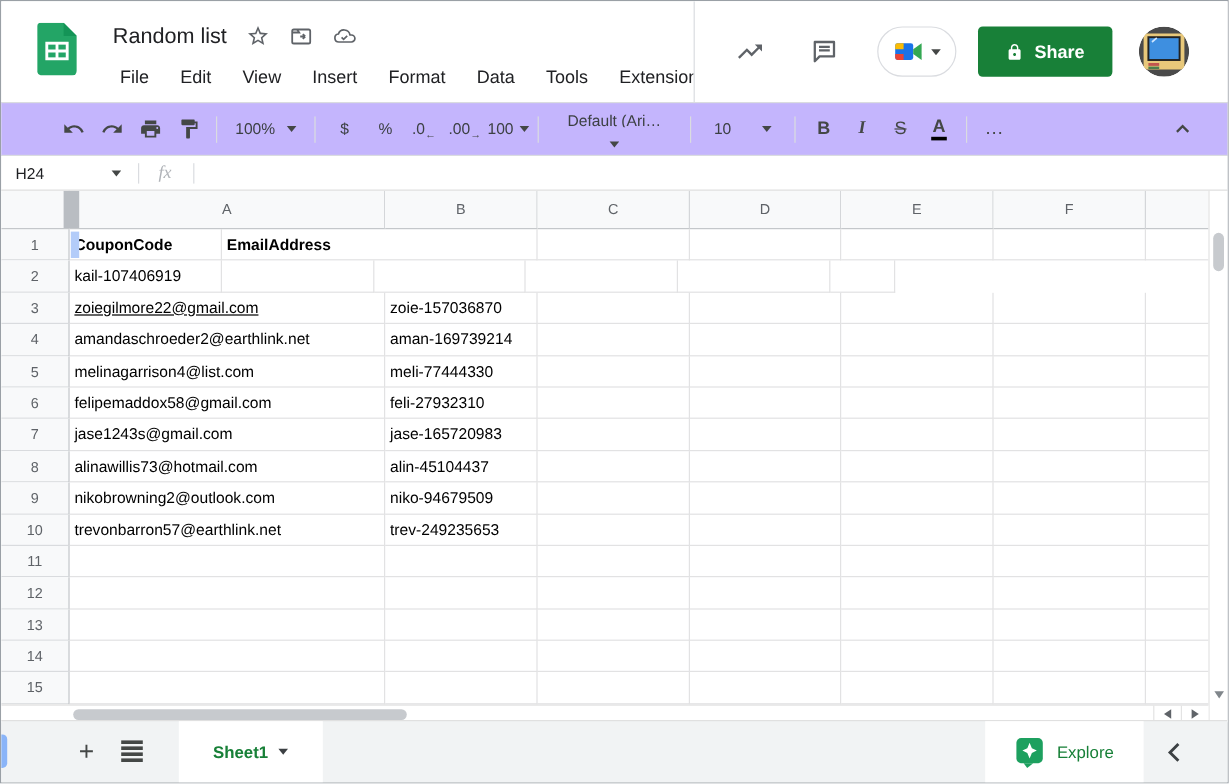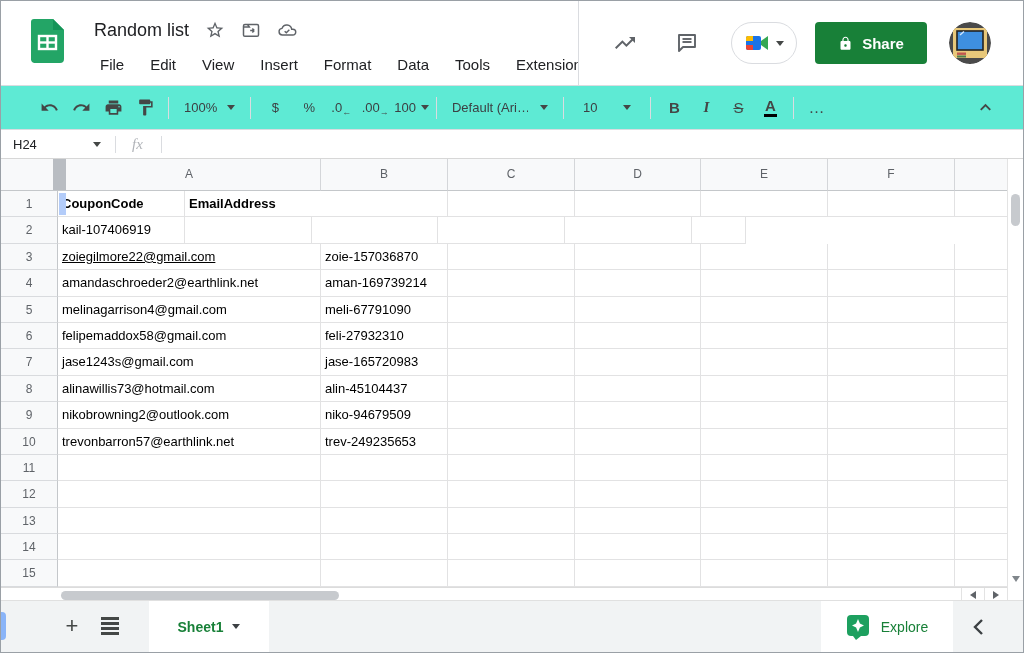--- a/index.html
+++ b/index.html
@@ -22,32 +22,32 @@
   .comment{margin-left:38px;}
   .meet-pill{margin-left:32px;width:66px;height:42px;border:1px solid #dadce0;border-radius:21px;
              display:flex;align-items:center;justify-content:center;gap:5px;background:#fff;}
   .share-btn{margin-left:18px;width:112px;height:42px;border:none;border-radius:4px;background:#188038;
              color:#fff;font-size:15px;font-weight:700;display:flex;align-items:center;justify-content:center;gap:9px;
              font-family:"Liberation Sans",sans-serif;}
   .avatar{margin-left:22px;width:42px;height:42px;border-radius:50%;overflow:hidden;flex:0 0 auto;}
   .caret{width:0;height:0;border-left:4px solid transparent;border-right:4px solid transparent;border-top:5px solid #444746;display:inline-block;}
 
   
-  .toolbar{position:absolute;top:84px;left:0;right:0;height:45px;background:#5eead4;
+  .toolbar{position:absolute;top:84px;left:0;right:0;height:45px;background:#c4b5fd;
            border-top:1px solid #dadce0;border-bottom:1px solid #dadce0;
-           display:flex;align-items:center;padding-left:32px;font-size:13px;color:#444746;}
+           display:flex;align-items:center;padding-left:44px;font-size:13px;color:#444746;}
   .tbtn{display:inline-flex;align-items:center;justify-content:center;min-width:32px;height:30px;color:#444746;}
   .tbtn svg{width:19px;height:19px;}
   .tsep{width:1px;height:22px;background:#dadce0;margin:0 7px;}
   .ttext{font-size:13px;color:#3c4043;}
   .zoom-ctl{display:flex;align-items:center;gap:10px;padding:0 8px;min-width:64px;}
   .fmt{min-width:34px;text-align:center;}
   .dec{position:relative;padding-right:4px;}
   .dec .arr{font-size:9px;position:relative;top:4px;color:#444746;}
-  .font-ctl{display:flex;align-items:center;gap:12px;padding:0 8px;width:112px;}
+  .font-ctl{display:flex;align-items:center;gap:12px;padding:0 8px;width:112px;flex-direction:column;}
   .font-ctl .fname{overflow:hidden;white-space:nowrap;max-width:86px;}
   .size-ctl{display:flex;align-items:center;gap:26px;padding:0 12px;}
   .bold{font-weight:700;font-size:15px;}
   .italic{font-family:"Liberation Serif",serif;font-style:italic;font-weight:700;font-size:15px;}
   .strike{text-decoration:line-through;font-size:15px;}
   .acolor{font-size:15px;font-weight:700;border-bottom:3px solid #000;line-height:16px;padding:0 1px;}
   .more-dots{font-size:16px;letter-spacing:2px;}
   .collapse{margin-left:auto;margin-right:22px;}
 
   
@@ -319,22 +319,22 @@
           <div class="cell" style="width: 263px;">amandaschroeder2@earthlink.net</div>
           <div class="cell" style="width: 127px;">aman-169739214</div>
           <div class="cell" style="width: 127px;"></div>
           <div class="cell" style="width: 126px;"></div>
           <div class="cell" style="width: 127px;"></div>
           <div class="cell" style="width: 127px;"></div>
           <div class="cell" style="width: 54px;"></div>
         </div>
         <div class="grow">
           <div class="rowhead">5</div>
-          <div class="cell" style="width: 263px;">melinagarrison4@gmail.com</div>
-          <div class="cell" style="width: 127px;">meli-67791090</div>
+          <div class="cell" style="width: 263px;">melinagarrison4@list.com</div>
+          <div class="cell" style="width: 127px;">meli-77444330</div>
           <div class="cell" style="width: 127px;"></div>
           <div class="cell" style="width: 126px;"></div>
           <div class="cell" style="width: 127px;"></div>
           <div class="cell" style="width: 127px;"></div>
           <div class="cell" style="width: 54px;"></div>
         </div>
         <div class="grow">
           <div class="rowhead">6</div>
           <div class="cell" style="width: 263px;">felipemaddox58@gmail.com</div>
           <div class="cell" style="width: 127px;">feli-27932310</div>

